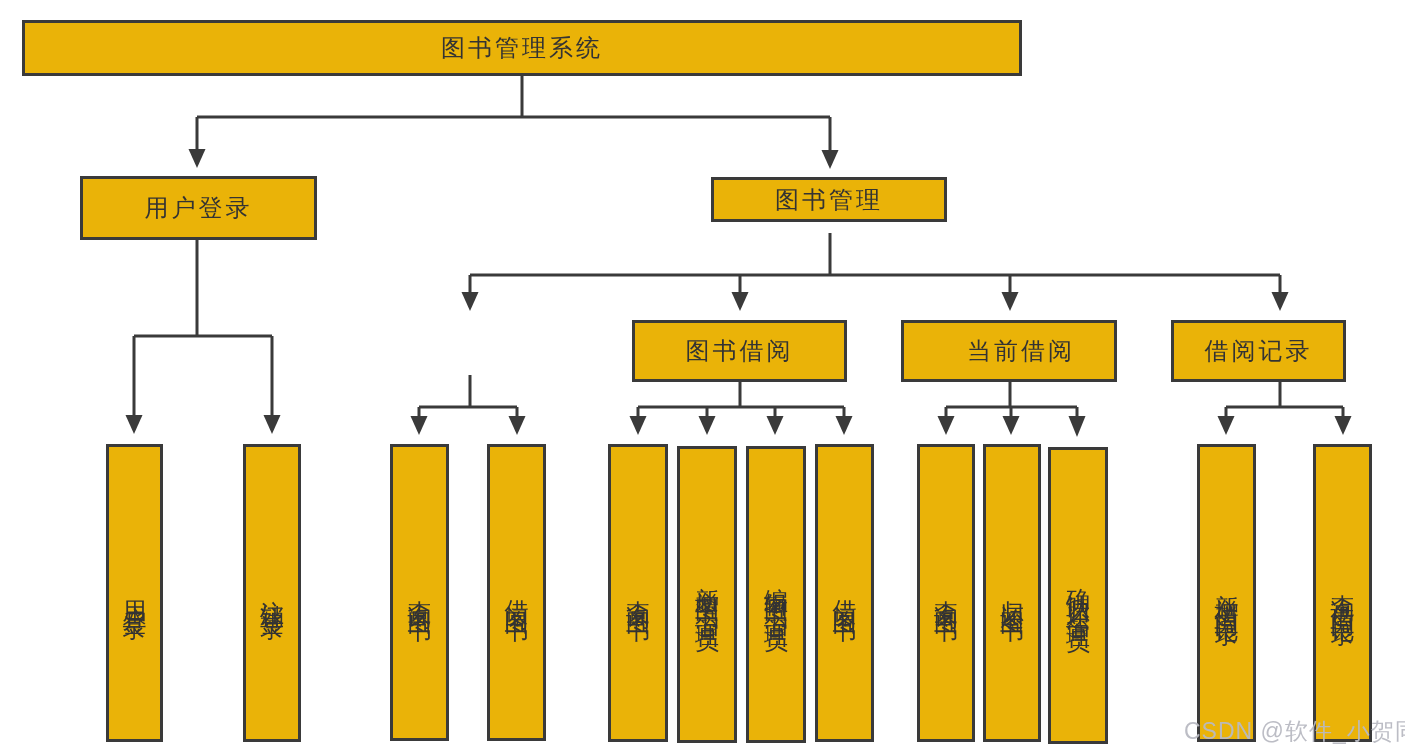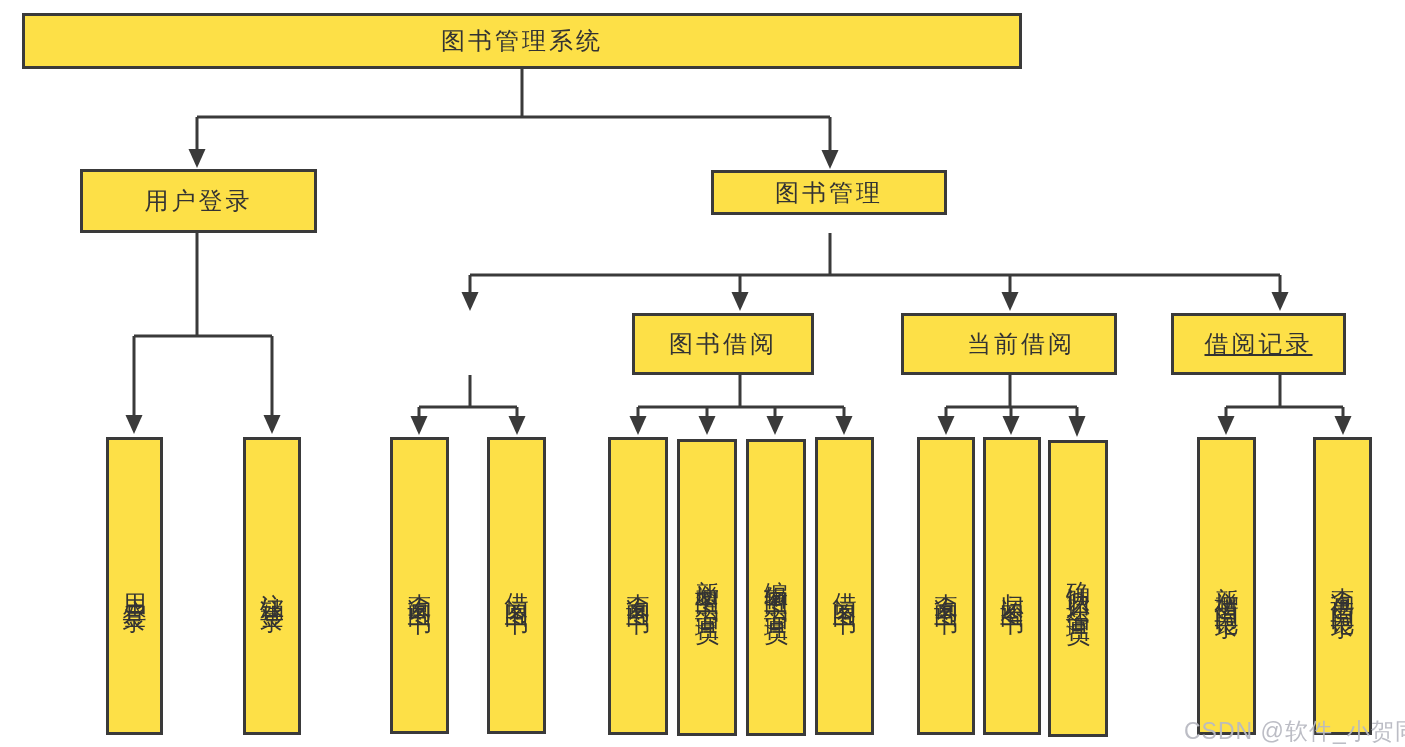--- a/index.html
+++ b/index.html
@@ -13,24 +13,25 @@
   }
   svg.connectors {
     position: absolute;
     left: 0; top: 0;
     width: 1405px; height: 747px;
   }
   .node {
     position: absolute;
     box-sizing: border-box;
     border: 3px solid #3a3a3a;
-    background: #fde047;
+    background: #eab308;
     color: #333333;
     font-size: 24px;
     z-index: 2;
+    margin-top: 7px;
   }
   .node.h {
     display: flex;
     align-items: center;
     justify-content: center;
     letter-spacing: 3px;
     white-space: nowrap;
   }
   .node.v {
     writing-mode: vertical-rl;
@@ -87,23 +88,23 @@
       <polygon points="1217.5,416 1234.5,416 1226,435"></polygon>
       <polygon points="1334.5,416 1351.5,416 1343,435"></polygon>
     </g>
   </svg>
 
   <div class="node h" style="left:22px; top:13px; width:1000px; height:56px;">图书管理系统</div>
 
   <div class="node h" style="left:80px; top:169px; width:237px; height:64px;">用户登录</div>
   <div class="node h" style="left:711px; top:170px; width:236px; height:45px;">图书管理</div>
 
-  <div class="node h" style="left:632px; top:313px; width:182px; height:62px;">图书借阅</div>
+  <div class="node h" style="left:632px; top:313px; width:215px; height:62px;">图书借阅</div>
   <div class="node h" style="left:901px; top:313px; width:216px; height:62px;padding-left:24px;">当前借阅</div>
-  <div class="node h" style="left:1171px; top:313px; width:175px; height:62px;text-decoration:underline;">借阅记录</div>
+  <div class="node h" style="left:1171px; top:313px; width:175px; height:62px;">借阅记录</div>
 
   <div class="node v" style="left:106px; top:437px; width:57px; height:298px;">用户登录</div>
   <div class="node v" style="left:243px; top:437px; width:58px; height:298px;">注销登录</div>
 
   <div class="node v" style="left:390px; top:437px; width:59px; height:297px;">查询图书</div>
   <div class="node v" style="left:487px; top:437px; width:59px; height:297px;">借阅图书</div>
 
   <div class="node v" style="left:608px; top:437px; width:60px; height:298px;">查询图书</div>
   <div class="node v" style="left:677px; top:439px; width:60px; height:297px;">新增图书（管理员）</div>
   <div class="node v" style="left:746px; top:439px; width:60px; height:297px;">编辑图书（管理员）</div>

